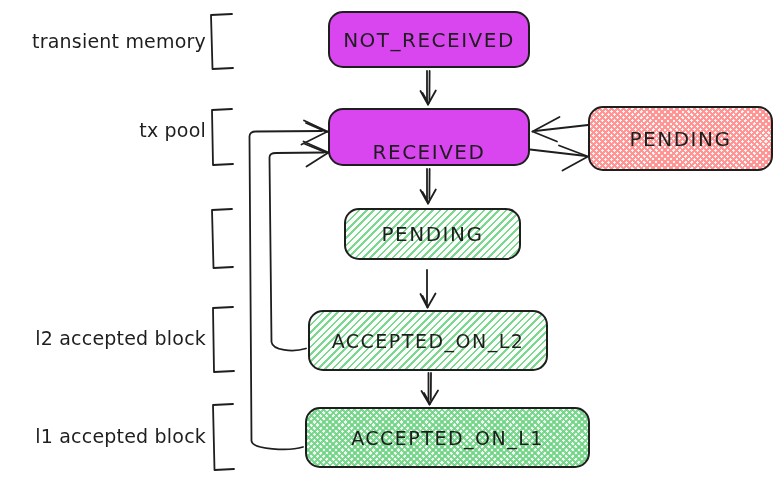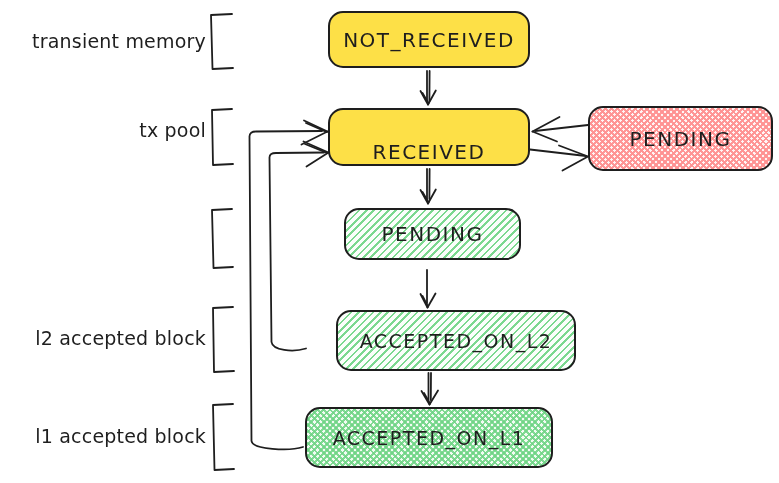--- a/index.html
+++ b/index.html
@@ -15,21 +15,21 @@
   .node{
     position:absolute;
     border:2.2px solid #1e1e1e;
     border-radius:15px;
     display:flex;align-items:center;justify-content:center;
     box-sizing:border-box;
     font-size:20px;
     letter-spacing:1.5px;
     white-space:nowrap;
   }
-  .fill-white{background:#fde047;}
+  .fill-white{background:#d946ef;}
   .fill-green-hachure{
     background-color:#fbfefb;
     background-image:repeating-linear-gradient(135deg,
       rgba(0,0,0,0) 0px, rgba(0,0,0,0) 3.4px,
       rgba(110,212,132,0.9) 3.4px, rgba(110,212,132,0.9) 5.2px);
   }
   .fill-green-crosshatch{
     background-color:#f2fbf3;
     background-image:
       repeating-linear-gradient(135deg, rgba(0,0,0,0) 0px, rgba(0,0,0,0) 2.4px,
@@ -51,22 +51,22 @@
     text-align:right;
     font-size:19px;
     letter-spacing:0.2px;
     white-space:nowrap;
   }
   
   #n-not-received{left:328px;top:11px;width:202px;height:57px;}
   #n-received{left:328px;top:108px;width:202px;height:58px;align-items:flex-end;}
   #n-rejected{left:588px;top:106px;width:185px;height:65px;}
   #n-pending{left:344px;top:208px;width:177px;height:52px;}
-  #n-accepted-l2{left:308px;top:310px;width:240px;height:61px;font-size:19px;margin-left:28px;}
-  #n-accepted-l1{left:305px;top:407px;width:248px;height:61px;font-size:19px;}
+  #n-accepted-l2{left:308px;top:310px;width:240px;height:61px;font-size:19px;}
+  #n-accepted-l1{left:305px;top:407px;width:285px;height:61px;font-size:19px;}
   
   #l-transient{top:30px;}
   #l-txpool{top:119px;}
   #l-pending{top:227px;}
   #l-l2{top:327px;}
   #l-l1{top:425px;}
 </style>
 </head>
 <body>
 

